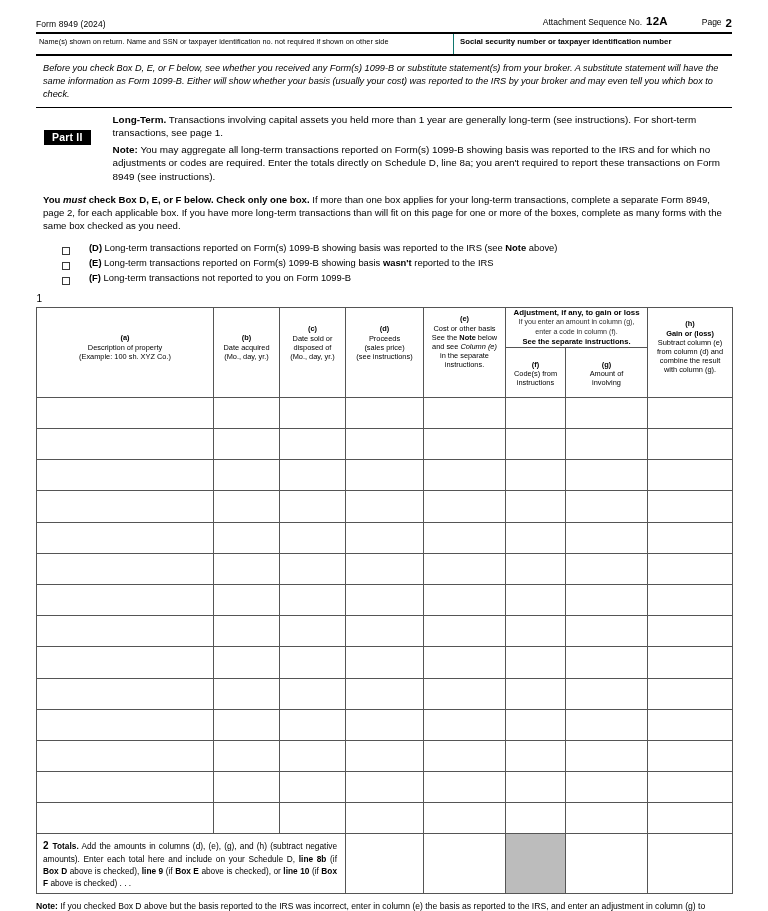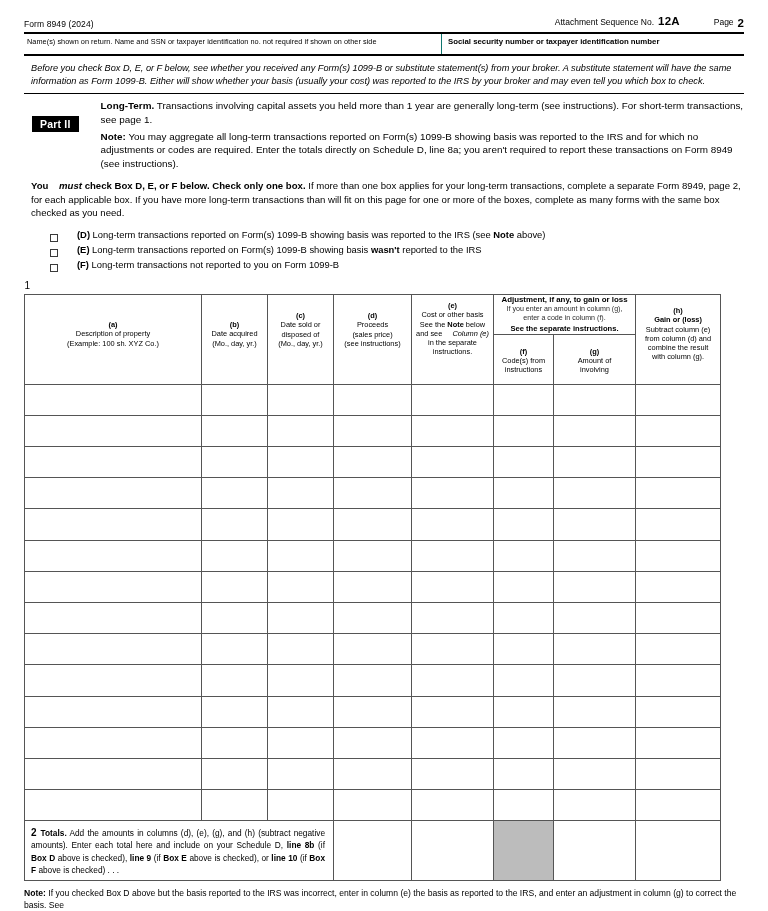--- a/index.html
+++ b/index.html
@@ -12,21 +12,21 @@
     height: 911px;
     font-family: "Liberation Sans", sans-serif;
     color: #000000;
     -webkit-font-smoothing: antialiased;
   }
   .page {
     position: relative;
     width: 768px;
     height: 911px;
     box-sizing: border-box;
-    padding: 0 24px;
+    padding: 0 36px;
   }
 
   
   .top-line {
     display: flex;
     align-items: flex-end;
     justify-content: space-between;
     padding-top: 13px;
     height: 16px;
   }
@@ -104,21 +104,21 @@
   }
   .part-body {
     margin-left: 22px;
     font-size: 9.9px;
     line-height: 13.6px;
     flex: 1;
   }
   .part-body p { margin: 0; }
   .part-body p + p { margin-top: 3px; }
   .b { font-weight: bold; }
-  .i { font-style: italic; margin-left: 8px; }
+  .i { font-style: italic; }
 
   
   .mustcheck {
     font-size: 9.6px;
     line-height: 13.3px;
     padding: 9px 2px 0 7px;
   }
 
   
   .cbox-list {

